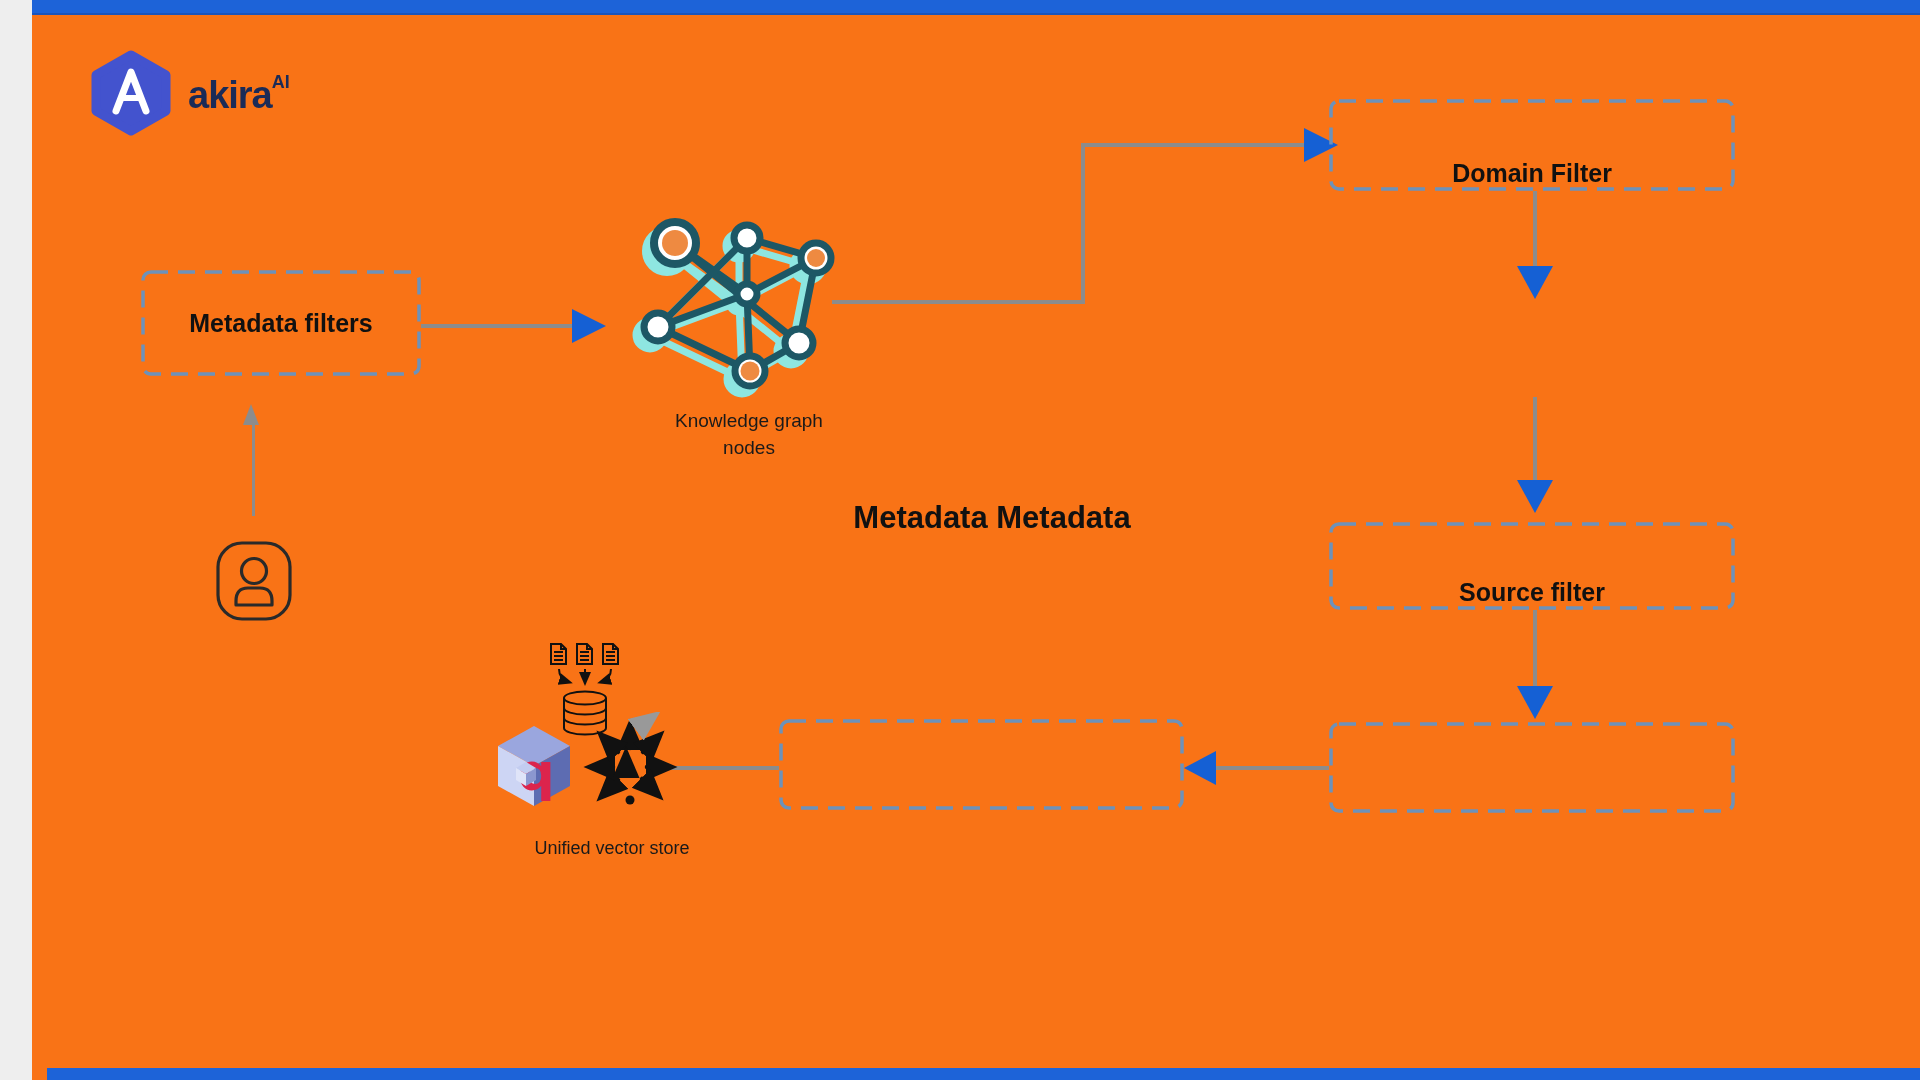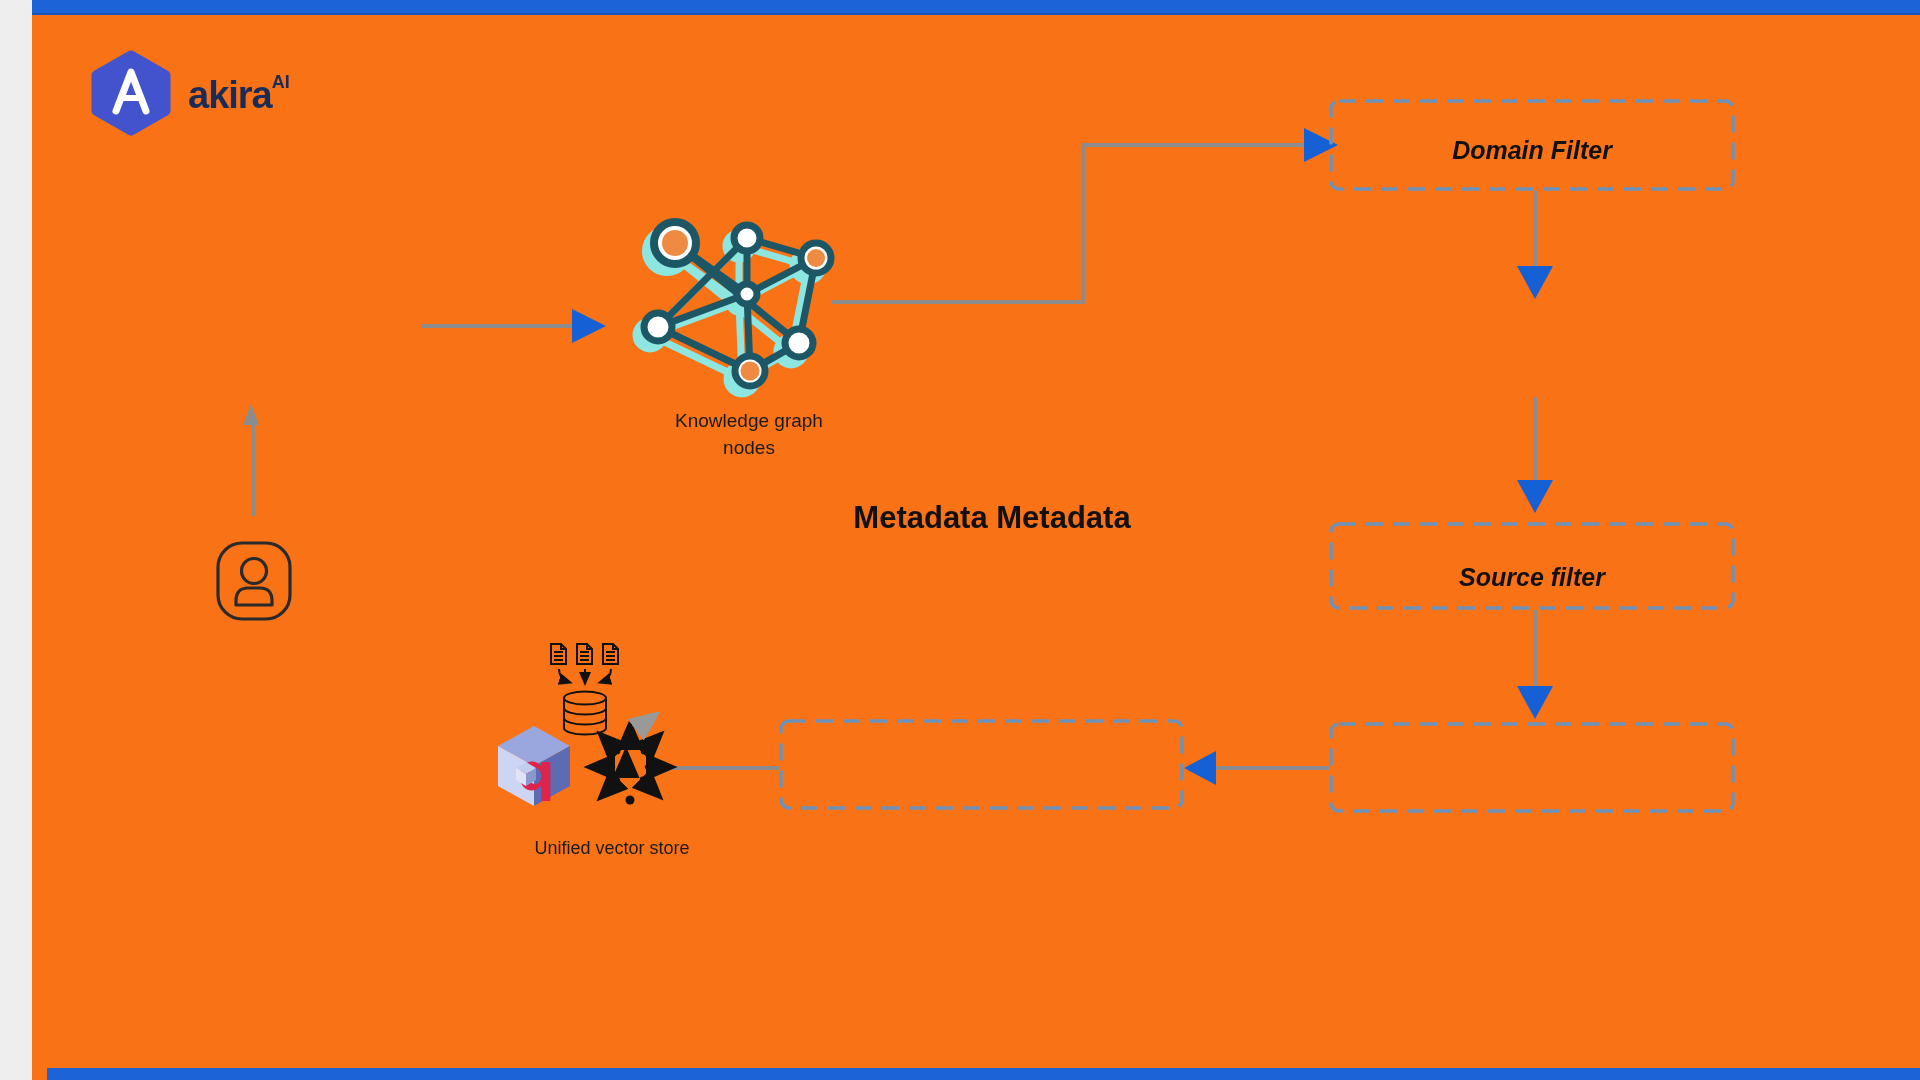--- a/index.html
+++ b/index.html
@@ -10,21 +10,21 @@
   .topbar{position:absolute;left:0;top:0;width:1920px;height:13px;background:#1d63d8;border-bottom:2px solid #1b55bb;}
   .bottombar{position:absolute;left:15px;top:1068px;width:1905px;height:12px;background:#1d63d8;}
 
   .logo{position:absolute;left:58px;top:50px;display:flex;align-items:center;gap:16px;}
   .brand{font-size:38px;font-weight:bold;color:#1b2b57;letter-spacing:-1px;line-height:1;}
   .brand sup{font-size:18px;letter-spacing:0;vertical-align:20px;}
 
   .dashed-box{position:absolute;display:flex;justify-content:center;align-items:center;}
   .dashed-box svg.dashrect{position:absolute;left:0;top:0;}
   .box-label{position:relative;z-index:1;font-weight:bold;font-size:25px;color:#111;text-align:center;line-height:1.45;}
-  .top-align{align-items:center;font-style:italic;}
+  .top-align{align-items:flex-end;}
 
   .hline,.vline{position:absolute;background:#8c8c8c;}
   .tri{position:absolute;width:0;height:0;}
   .tri-right{border-top:17px solid transparent;border-bottom:17px solid transparent;border-left:34px solid #1560d4;}
   .tri-left{border-top:17px solid transparent;border-bottom:17px solid transparent;border-right:32px solid #1560d4;}
   .tri-down{border-left:18px solid transparent;border-right:18px solid transparent;border-top:33px solid #1560d4;}
   .tri-up-gray{border-left:8.5px solid transparent;border-right:8.5px solid transparent;border-bottom:21px solid #8c8c8c;}
 
   .caption{position:absolute;font-size:19px;color:#1a1a1a;text-align:center;line-height:1.4;}
   .diagram-title{position:absolute;left:760px;top:500px;width:400px;text-align:center;
@@ -43,20 +43,26 @@
     <svg width="82" height="86" viewBox="0 0 82 86">
       <polygon points="41,5 76,25 76,61 41,81 6,61 6,25" fill="#4353ce" stroke="#4353ce" stroke-width="9" stroke-linejoin="round"></polygon>
       <path d="M26 61 L41 22 L56 61" stroke="#ffffff" stroke-width="7" fill="none" stroke-linecap="round" stroke-linejoin="round"></path>
       <path d="M32 48 L50 48" stroke="#ffffff" stroke-width="6" fill="none" stroke-linecap="round"></path>
     </svg>
     <div class="brand"><span>akira</span><sup>AI</sup></div>
   </div>
 
   <div class="diagram-title">Metadata Metadata</div>
 
+  <div class="dashed-box" style="left:109px;top:270px;width:280px;height:106px;">
+    <svg class="dashrect" width="280" height="106">
+        <rect x="2" y="2" width="276" height="102" rx="8" fill="none" stroke="#6d92ba" stroke-width="3.5" stroke-dasharray="17 10"></rect>
+      </svg>
+    <div class="box-label" style="width:200px;">Metadata filters</div>
+  </div>
 
   <div class="tri tri-up-gray" style="left:211px;top:404px;"></div>
   <div class="vline" style="left:220px;top:424px;width:3px;height:92px;"></div>
   <svg class="abs" style="left:183px;top:540px;" width="78" height="82" viewBox="0 0 78 82">
     <rect x="3" y="3" width="72" height="76" rx="24" fill="none" stroke="#2a2a2a" stroke-width="3.2"></rect>
     <circle cx="39" cy="31" r="12.5" fill="none" stroke="#2a2a2a" stroke-width="3.2"></circle>
     <path d="M21 65 V61 Q21 48 33 48 H45 Q57 48 57 61 V65 Z" fill="none" stroke="#2a2a2a" stroke-width="3.2" stroke-linejoin="round"></path>
   </svg>
 
   <div class="hline" style="left:389px;top:324px;width:151px;height:3.5px;"></div>

